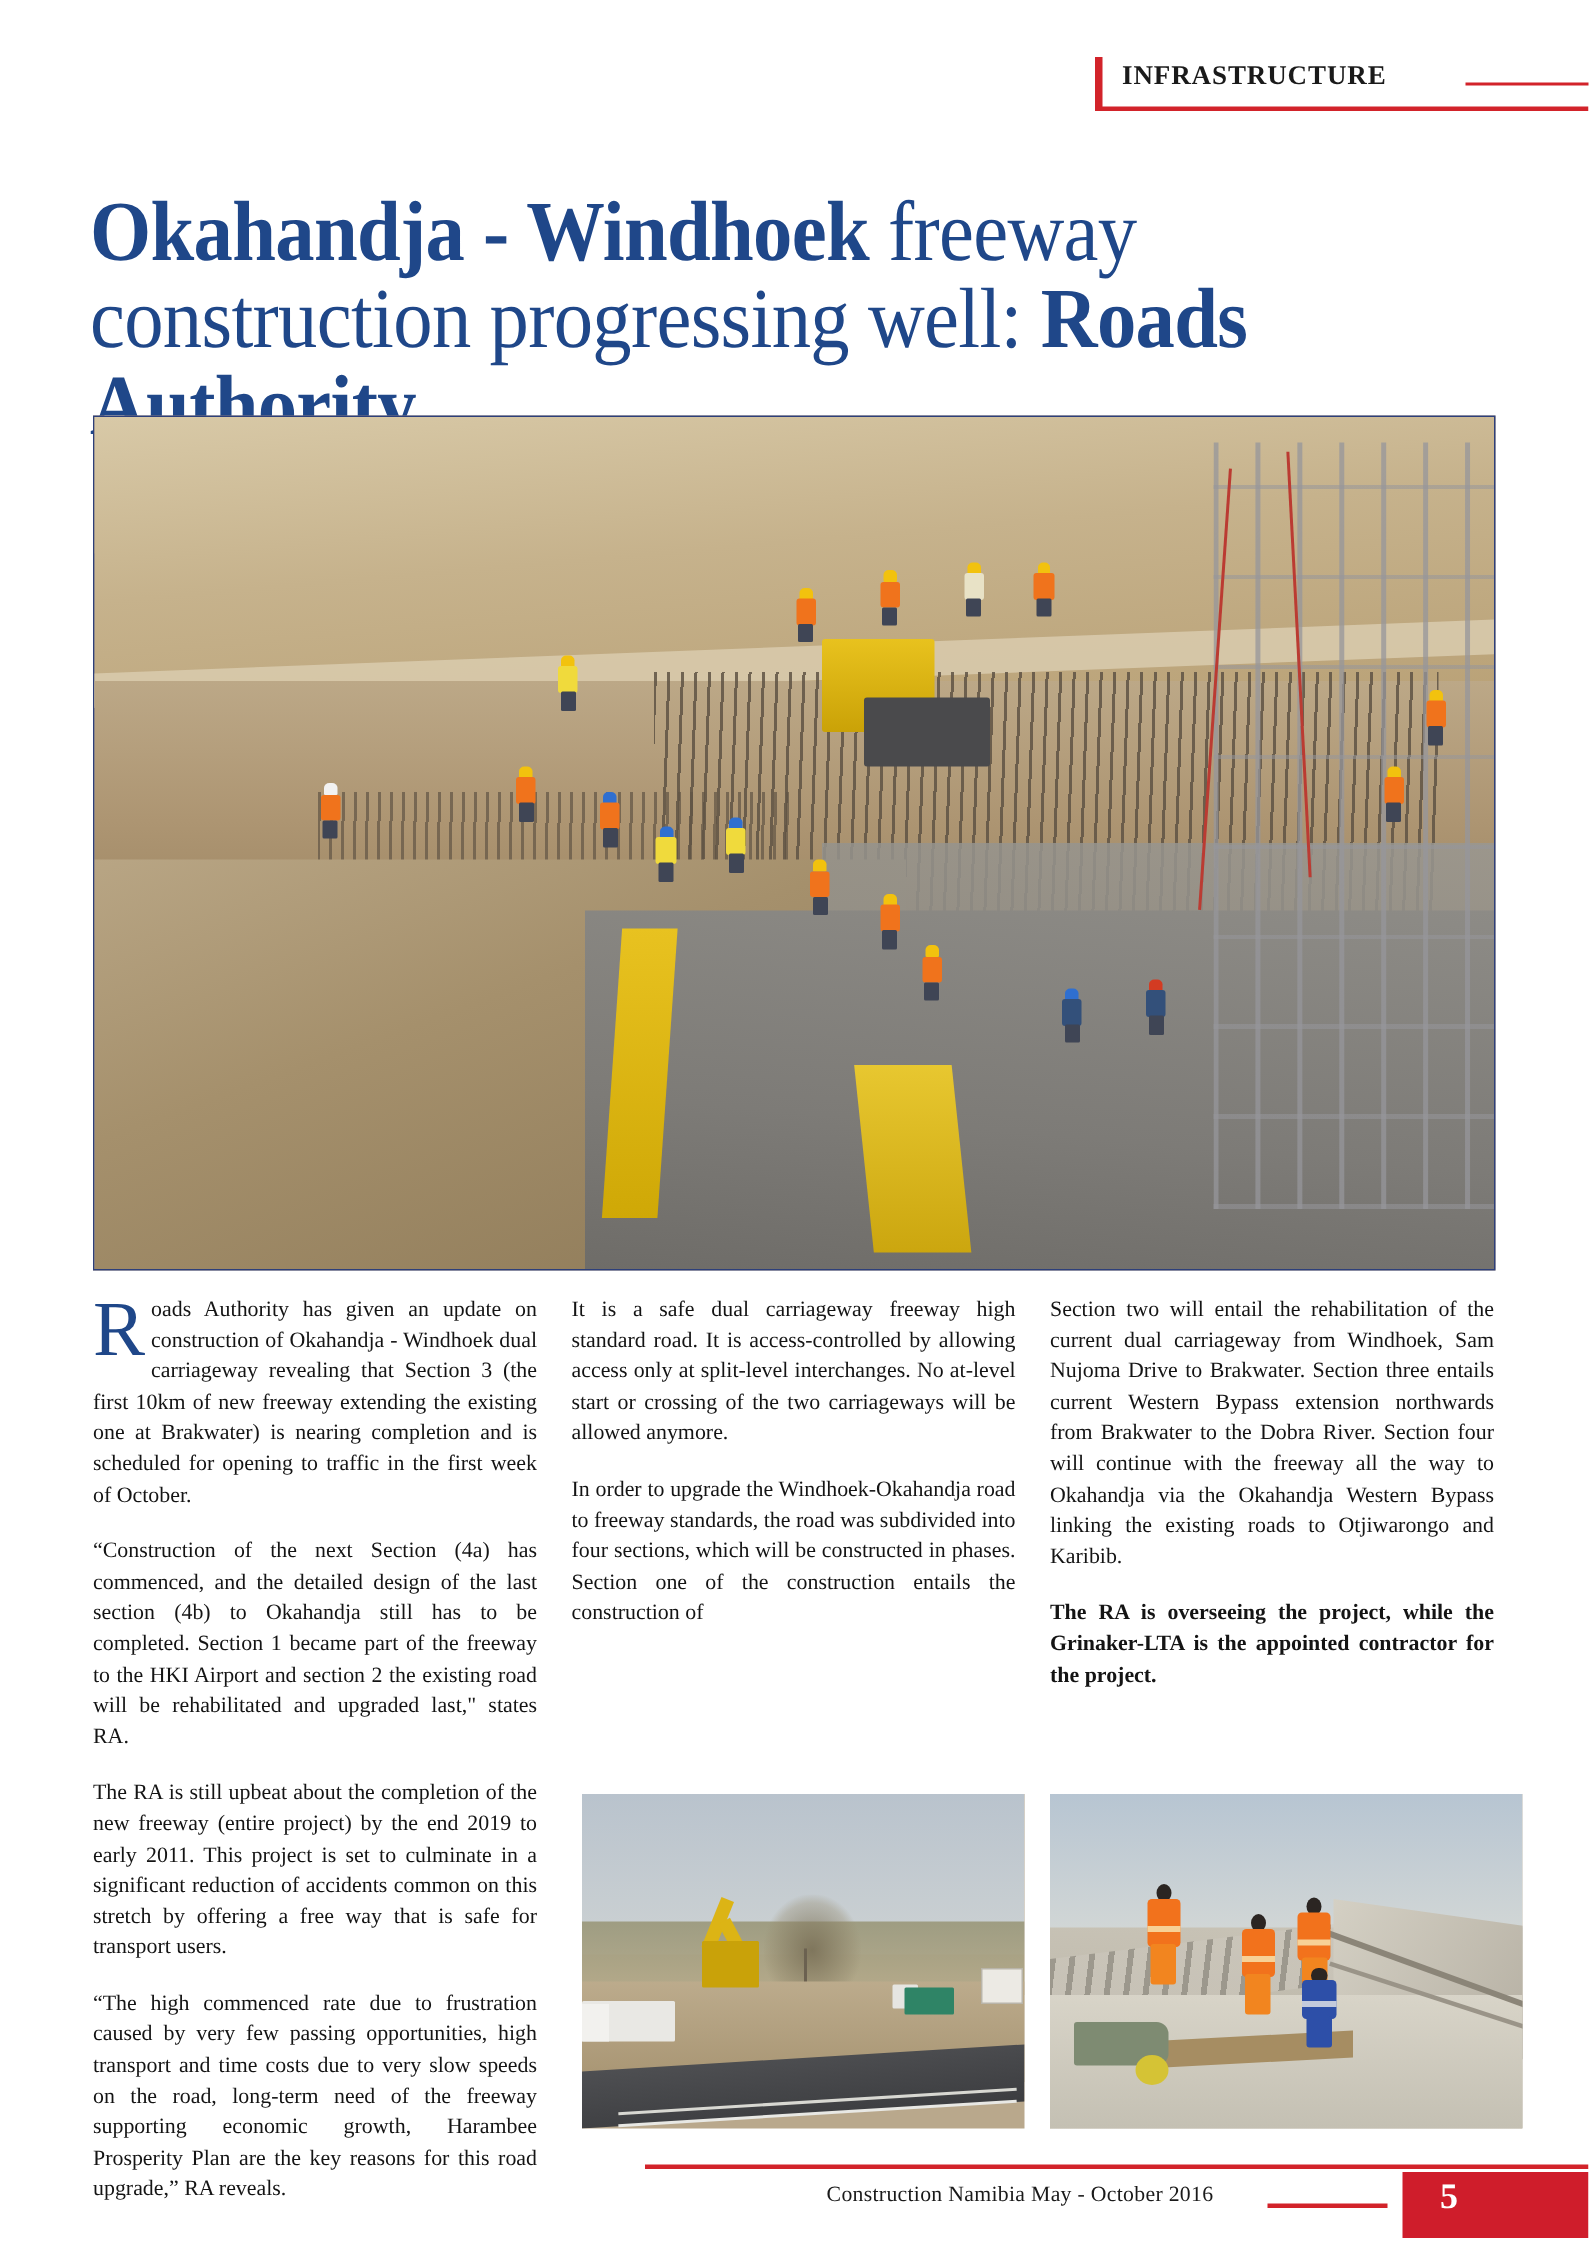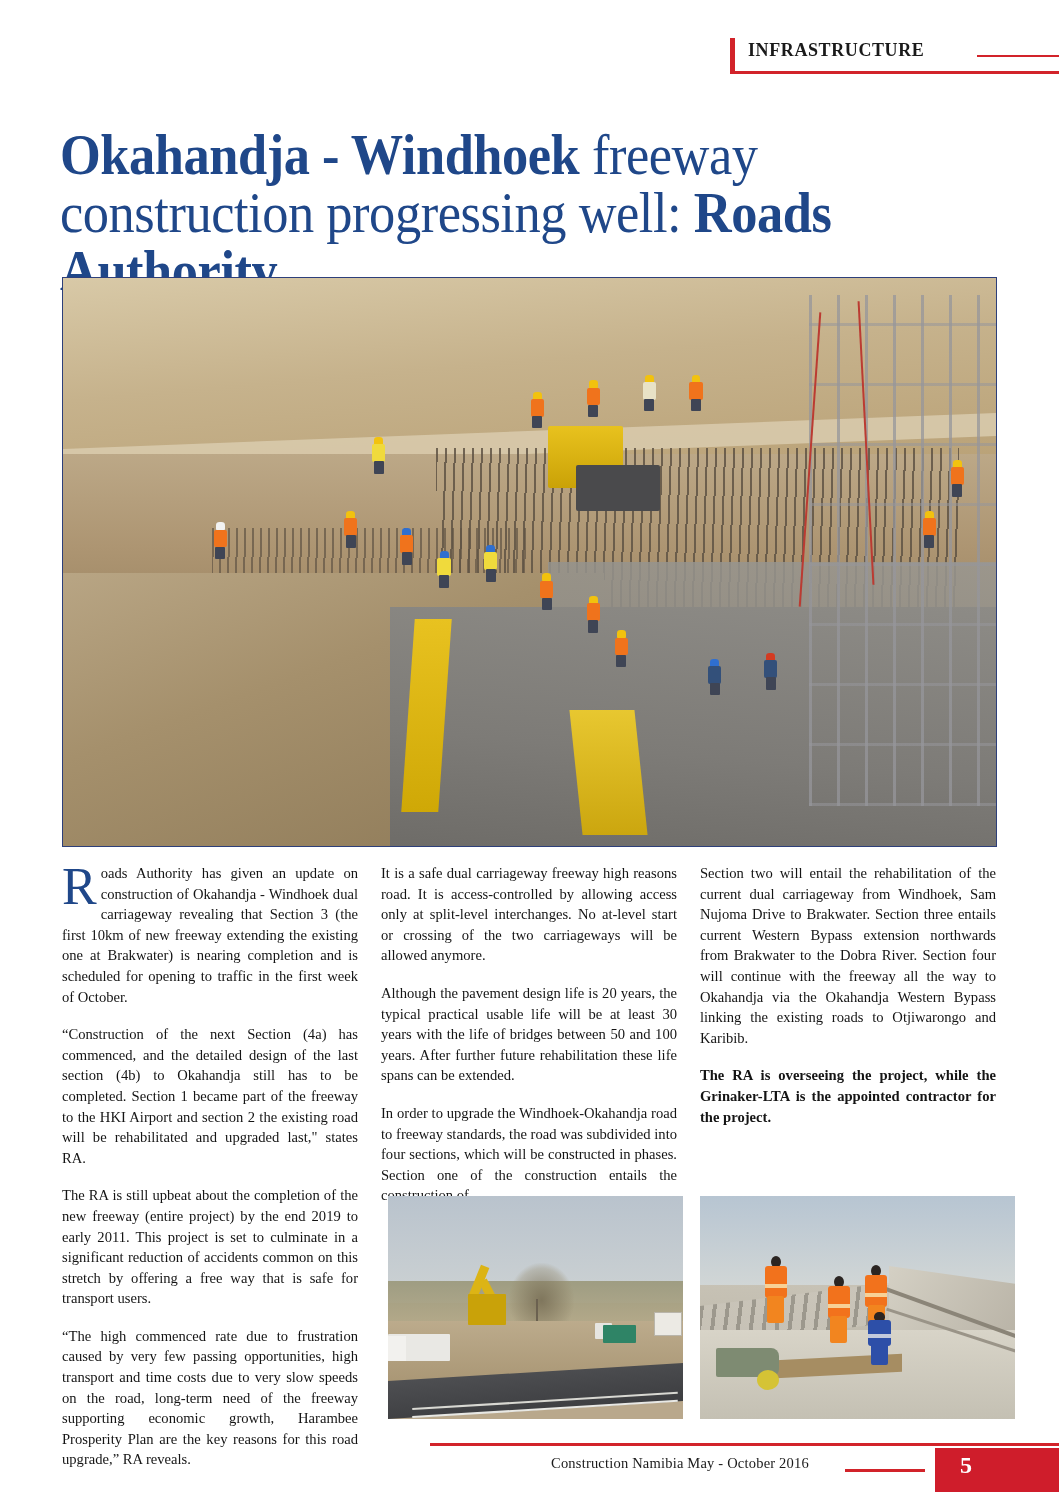--- a/index.html
+++ b/index.html
@@ -324,22 +324,21 @@
 </div>
 
 <div class="col col-1">
   <p class="dropcap">Roads Authority has given an update on construction of Okahandja - Windhoek dual carriageway revealing that Section 3 (the first 10km of new freeway extending the existing one at Brakwater) is nearing completion and is scheduled for opening to traffic in the first week of October.</p>
   <p>“Construction of the next Section (4a) has commenced, and the detailed design of the last section (4b) to Okahandja still has to be completed. Section 1 became part of the freeway to the HKI Airport and section 2 the existing road will be rehabilitated and upgraded last," states RA.</p>
   <p> The RA is still upbeat about the completion of the new freeway (entire project) by the end 2019 to early 2011. This project is set to culminate in a significant reduction of accidents common on this stretch by offering a free way that is safe for transport users.</p>
   <p>“The high commenced rate due to frustration caused by very few passing opportunities, high transport and time costs due to very slow speeds on the road, long-term need of the freeway supporting economic growth, Harambee Prosperity Plan are the key reasons for this road upgrade,” RA reveals.</p>
 </div>
 
 <div class="col col-2">
-  <p>It is a safe dual carriageway freeway high reasons road. It is access-controlled by allowing access only at split-level interchanges. No at-level start or crossing of the two carriageways will be allowed anymore.</p>
-  <p> Although the pavement design life is 20 years, the typical practical usable life will be at least 30 years with the life of bridges between 50 and 100 years. After further future rehabilitation these life spans can be extended.</p>
+  <p>It is a safe dual carriageway freeway high standard road. It is access-controlled by allowing access only at split-level interchanges. No at-level start or crossing of the two carriageways will be allowed anymore.</p>
   <p>In order to upgrade the Windhoek-Okahandja road to freeway standards, the road was subdivided into four sections, which will be constructed in phases. Section one of the construction entails the construction of</p>
 </div>
 
 <div class="col col-3">
   <p> Section two will entail the rehabilitation of the current dual carriageway from Windhoek, Sam Nujoma Drive to Brakwater. Section three entails current Western Bypass extension northwards from Brakwater to the Dobra River. Section four will continue with the freeway all the way to Okahandja via the Okahandja Western Bypass linking the existing roads to Otjiwarongo and Karibib.</p>
   <p class="bold">The RA is overseeing the project, while the Grinaker-LTA is the appointed contractor for the project.</p>
 </div>
 
 <div class="photo-bl">
   <div class="sky"></div>

